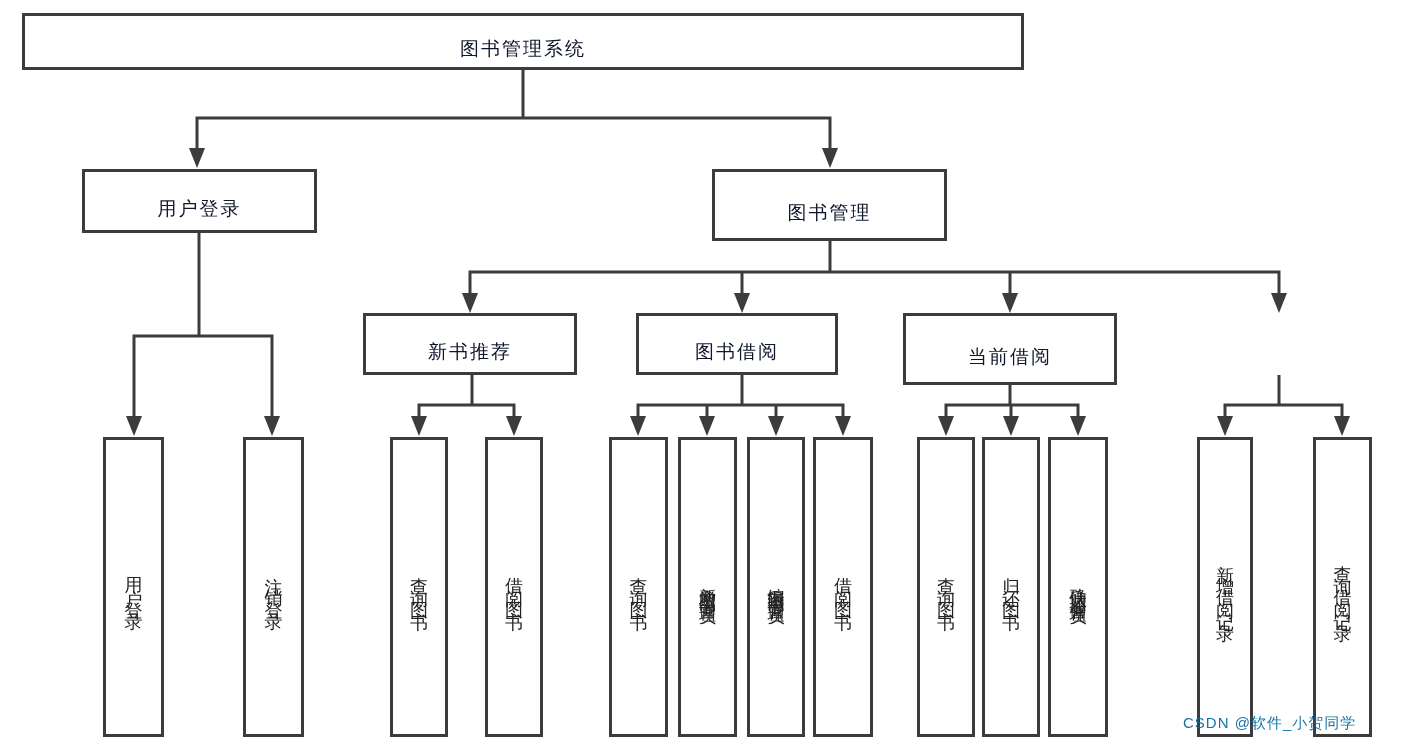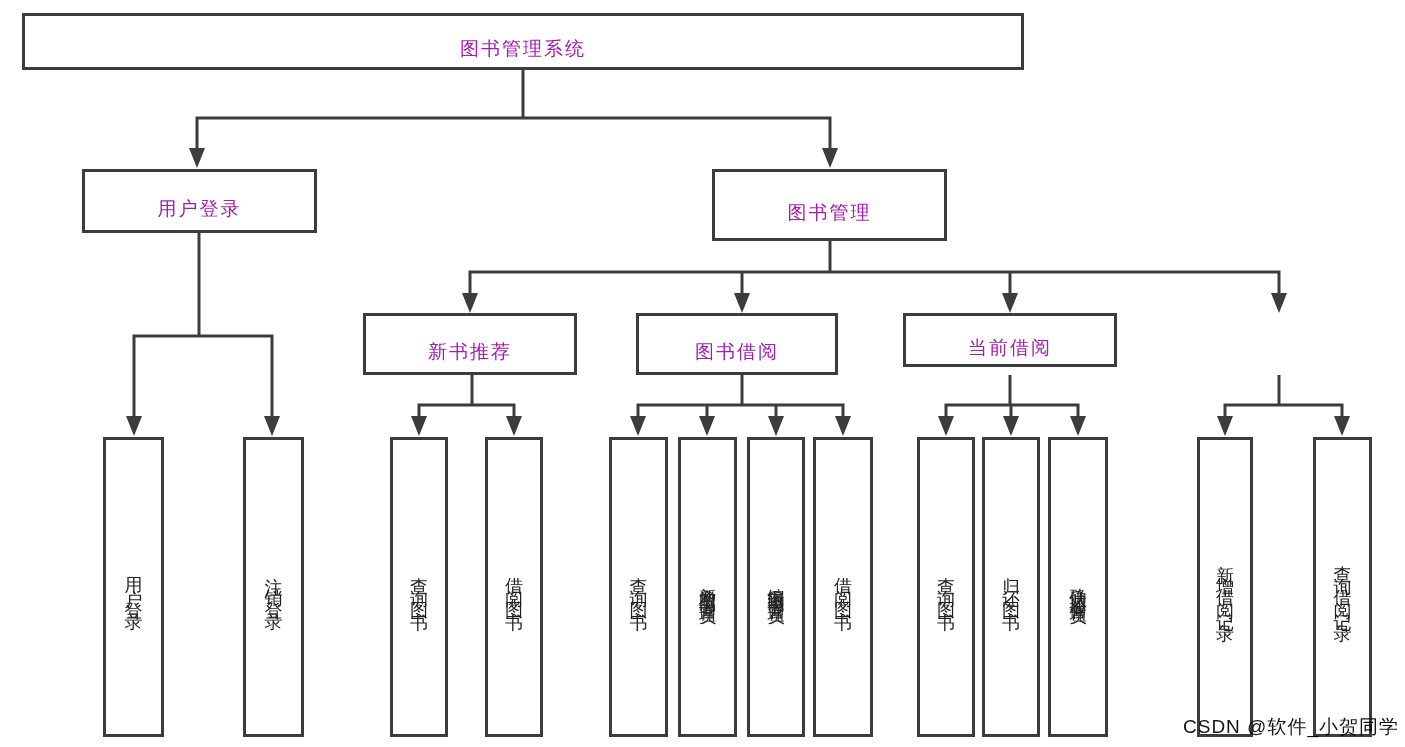--- a/index.html
+++ b/index.html
@@ -21,21 +21,21 @@
     box-sizing: border-box;
     background: #ffffff;
     border: 3px solid #3c3c3c;
     display: flex;
     align-items: center;
     justify-content: center;
   }
   .hbox span {
     font-size: 19px;
     letter-spacing: 2px;
-    color: #a21caf;
+    color: #0f172a;
     white-space: nowrap;
     margin-top: 15px;
   }
   .vbox {
     position: absolute;
     box-sizing: border-box;
     top: 437px;
     height: 300px;
     background: #ffffff;
     border: 3px solid #3c3c3c;
@@ -52,22 +52,22 @@
     line-height: 1;
   }
   .vbox.vl span {
     font-size: 17px;
     letter-spacing: 3px;
   }
   .watermark {
     position: absolute;
     left: 1183px;
     top: 714px;
-    font-size: 19px;
-    color: #000000;
+    font-size: 15px;
+    color: #0369a1;
     opacity: 0.92;
     white-space: nowrap;
     letter-spacing: 1px;
   }
 </style>
 </head>
 <body>
 
 <div class="canvas">
 
@@ -140,21 +140,21 @@
   <div class="hbox" style="left:712px; top:169px; width:235px; height:72px;">
     <span>图书管理</span>
   </div>
 
   <div class="hbox" style="left:363px; top:313px; width:214px; height:62px;justify-content:center;">
     <span>新书推荐</span>
   </div>
   <div class="hbox" style="left:636px; top:313px; width:202px; height:62px;">
     <span>图书借阅</span>
   </div>
-  <div class="hbox" style="left:903px; top:313px; width:214px; height:54px;">
+  <div class="hbox" style="left:903px; top:313px; width:214px; height:72px;">
     <span>当前借阅</span>
   </div>
 
   <div class="vbox" style="left:103px; width:61px;">
     <span>用户登录</span>
   </div>
   <div class="vbox" style="left:243px; width:61px;">
     <span>注销登录</span>
   </div>
 

